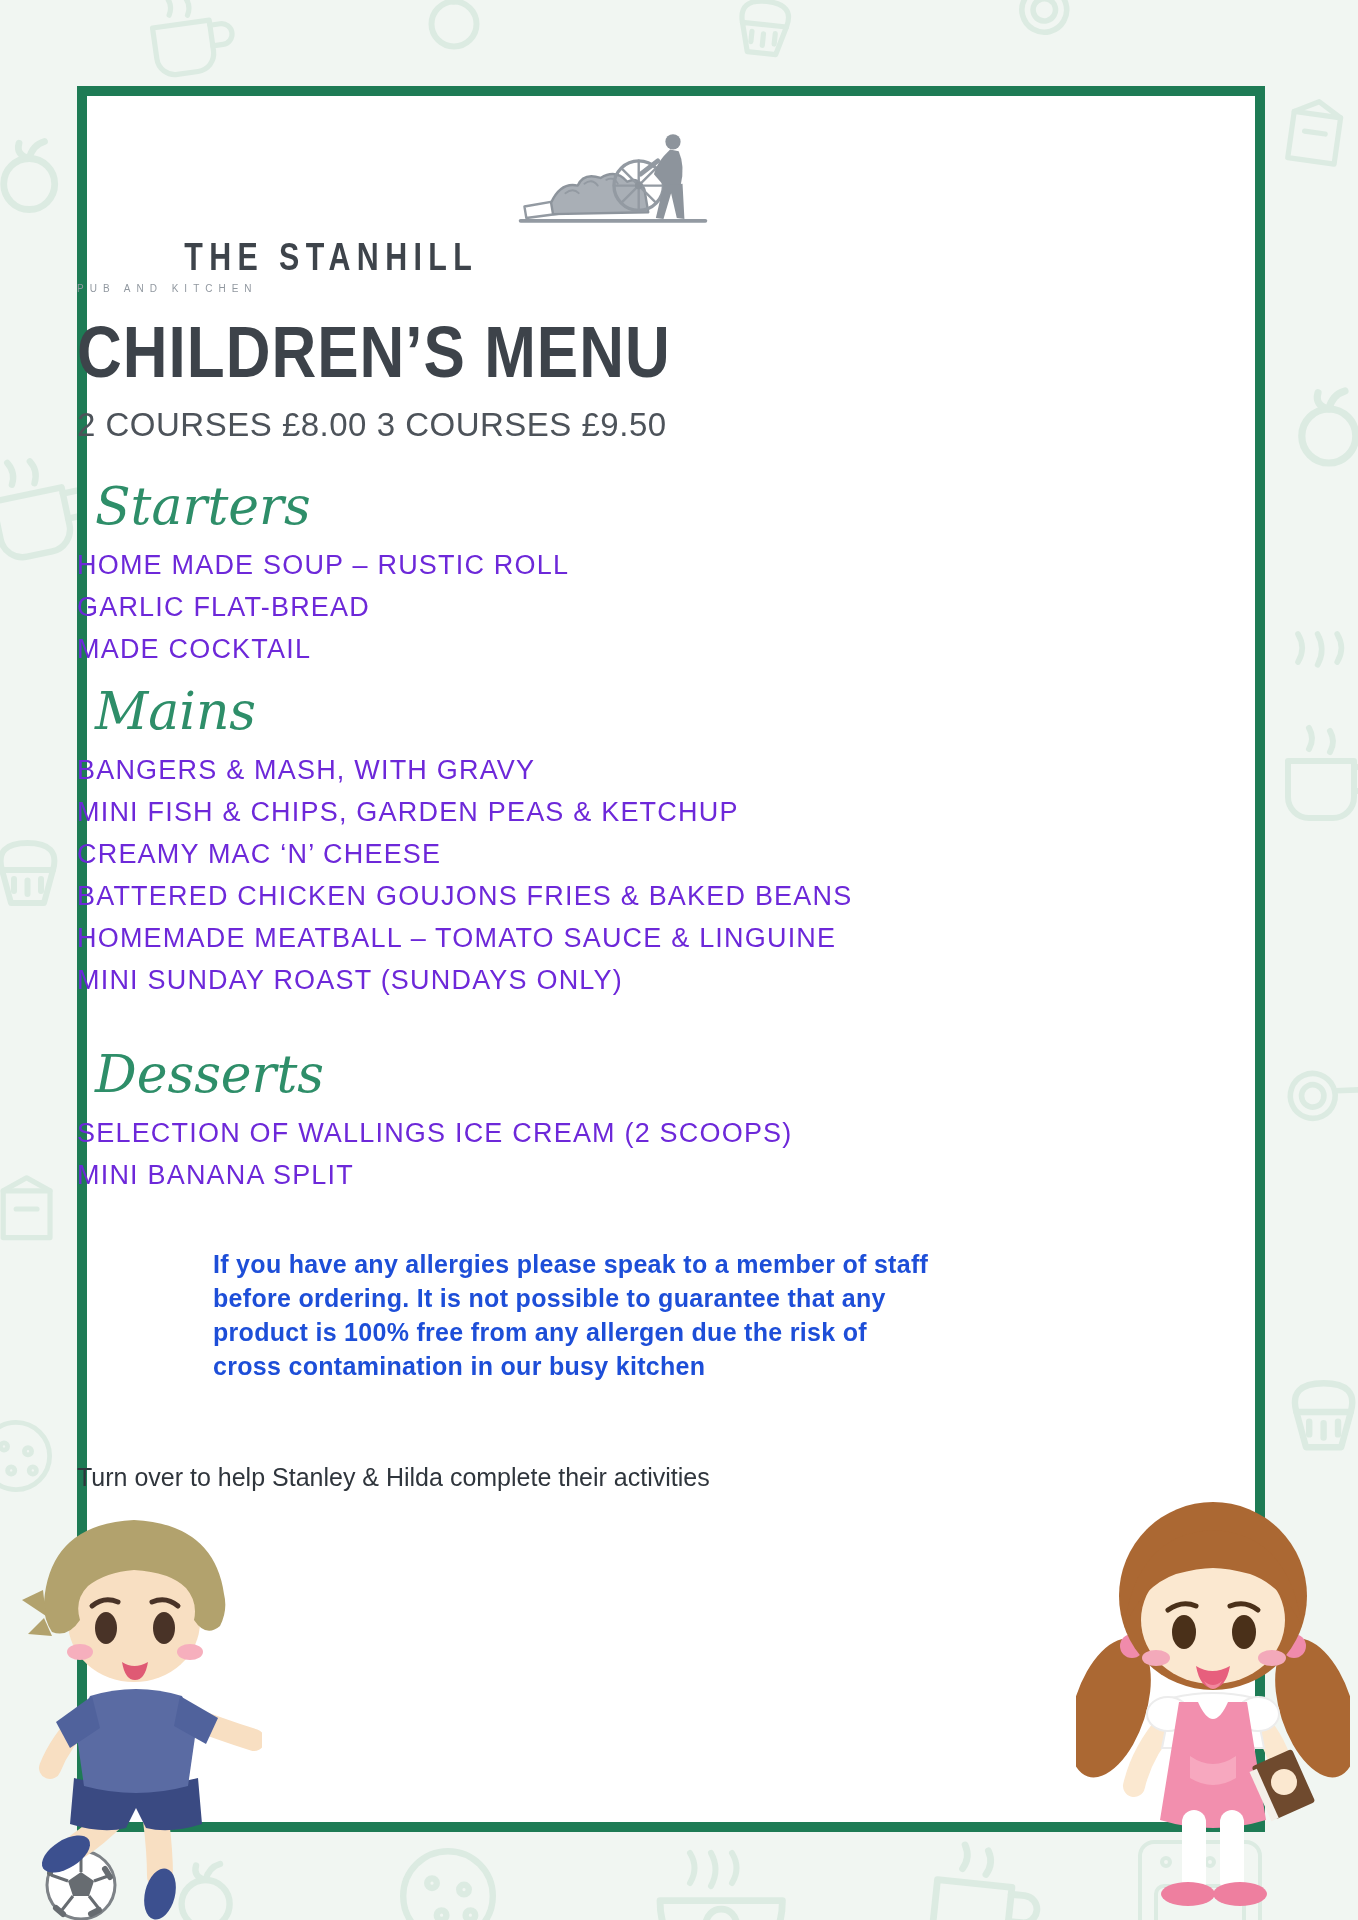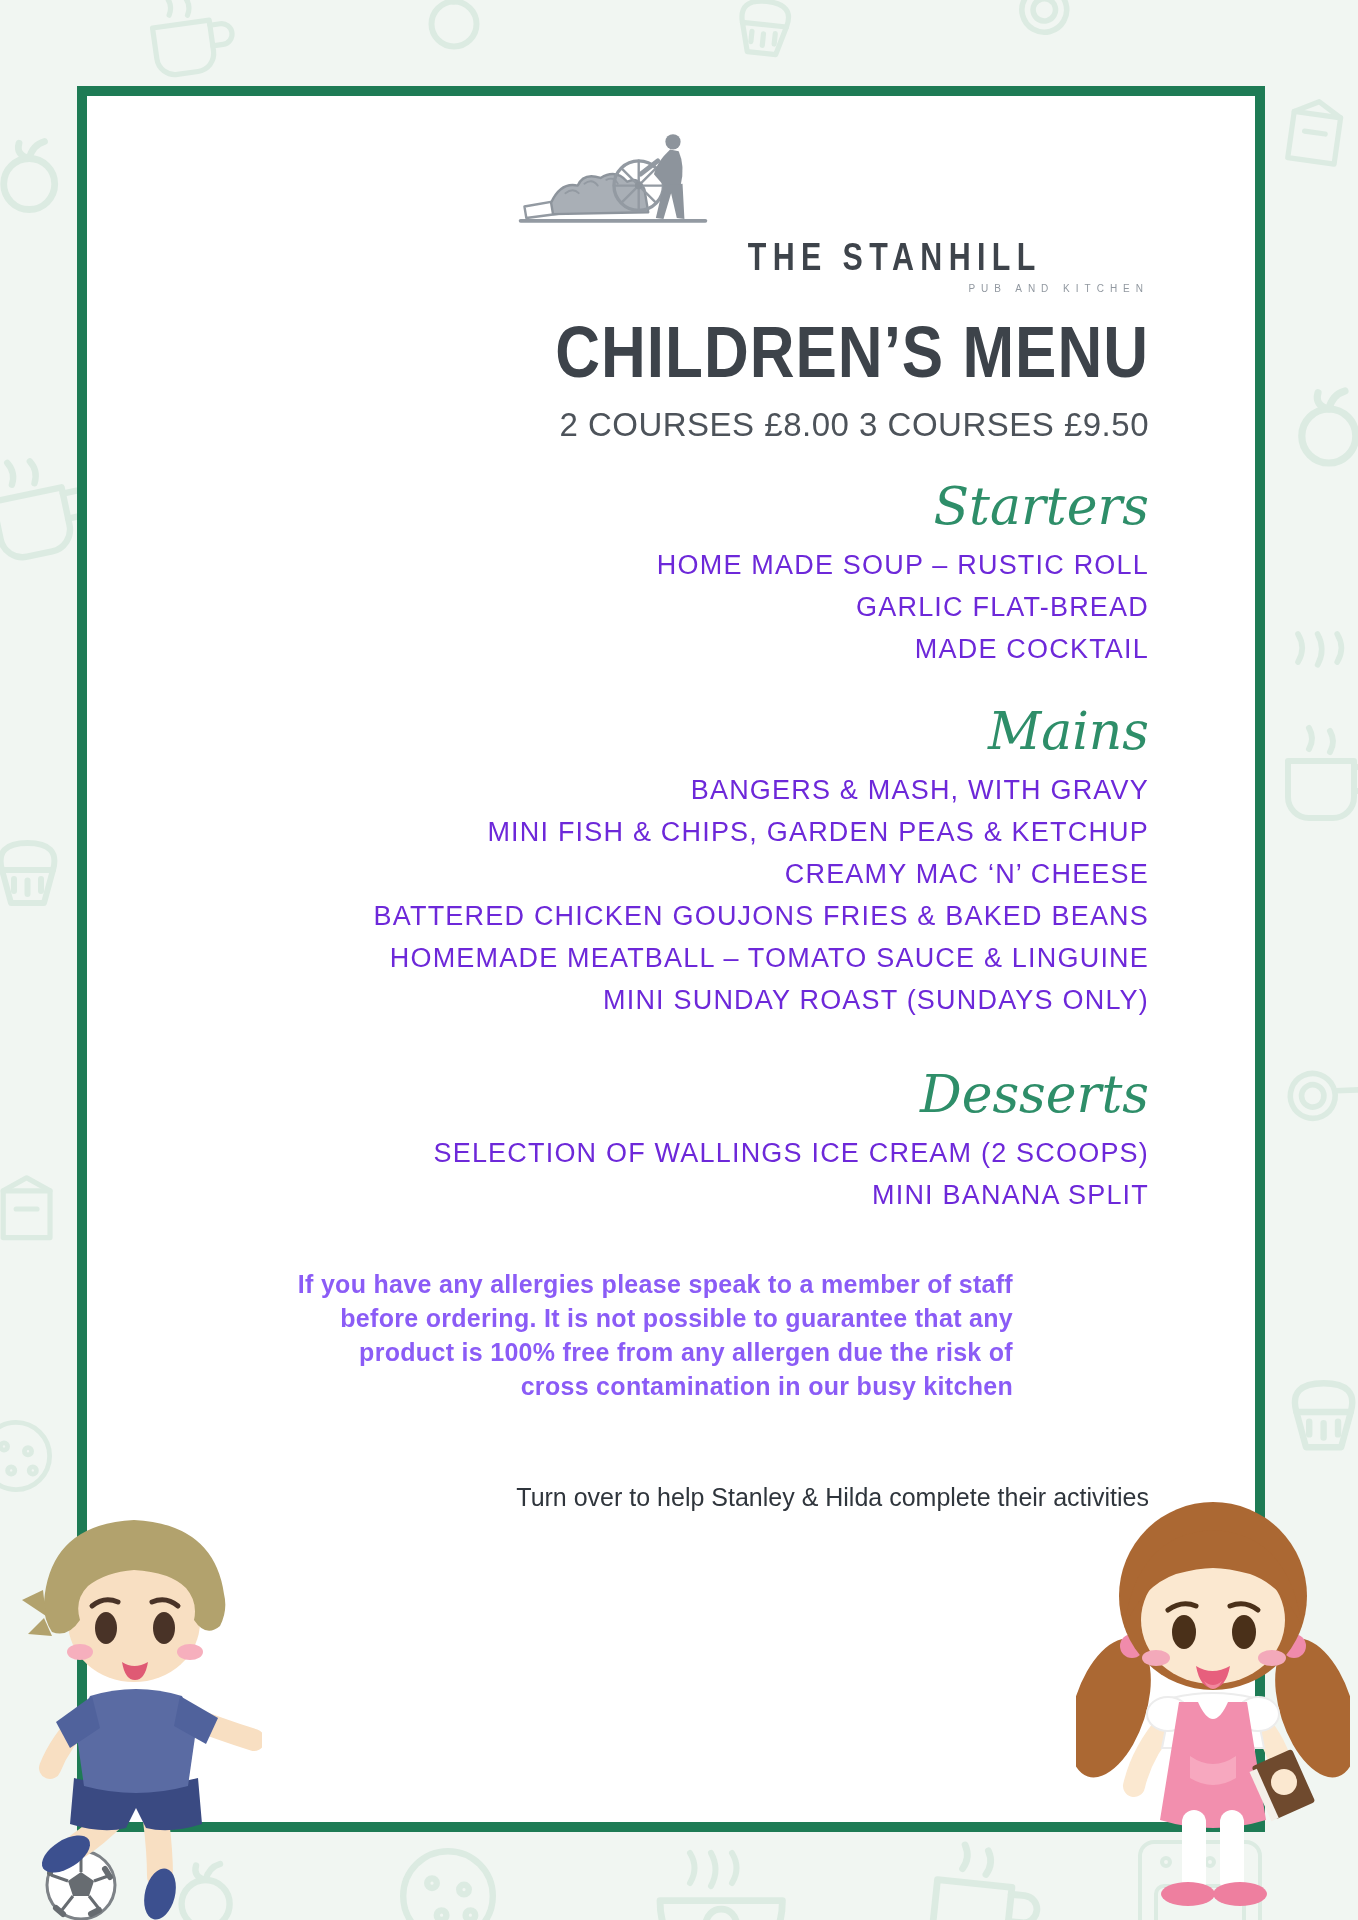--- a/index.html
+++ b/index.html
@@ -9,47 +9,47 @@
     font-family:"Liberation Sans", sans-serif;
   }
   .bg-doodles{position:absolute; left:0; top:0; z-index:0;}
   .doodle{stroke:#dcebe2; stroke-width:4; fill:none; stroke-linecap:round; stroke-linejoin:round;}
   .frame{
     position:absolute; left:77px; top:86px; width:1188px; height:1746px;
     border:10px solid #1e7b55; background:#ffffff; box-sizing:border-box; z-index:1;
   }
   .content{
     position:absolute; left:77px; top:86px; width:1072px; z-index:2;
-    text-align:right; color:#55595f;
+    text-align:left; color:#55595f;
   }
   .logo-illustration{display:block; margin:36px auto 0; width:200px; height:110px;}
   .logo-name{
     margin-top:4px; font-size:38px; font-weight:bold; letter-spacing:8px;
     color:#3e444b; transform:scaleX(0.8); transform-origin:center top; white-space:nowrap;
   }
   .logo-tagline{margin-top:4px; font-size:10px; letter-spacing:6px; color:#9198a0;}
   .menu-title{
     margin-top:20px; font-size:62px; font-weight:bold; letter-spacing:1px; line-height:1.1;
     color:#3d434a; transform:scaleY(1.15); transform-origin:center top; white-space:nowrap;
   }
   .menu-subtitle{margin-top:24px; font-size:33px; letter-spacing:0.5px; color:#4d535a; white-space:nowrap;}
   .script-heading{
     font-family:"DejaVu Serif", serif; font-style:italic;
     font-size:52px; line-height:1.25; color:#2e8e69;padding-left:18px;
   }
   .sec-starters{margin-top:30px;}
-  .sec-mains{margin-top:34px;}
+  .sec-mains{margin-top:14px;}
   .sec-desserts{margin-top:46px;}
   .menu-item{
     font-size:27px; line-height:32px; margin:10px 0; letter-spacing:1.2px;
     color:#6d28d9; white-space:nowrap;
   }
   .allergy{
     margin:56px auto 0; width:800px; font-size:25px; font-weight:bold;
-    line-height:34px; color:#8b5cf6; letter-spacing:0.3px;
+    line-height:34px; color:#1d4ed8; letter-spacing:0.3px;
   }
   .footer-note{margin-top:80px; font-size:25px; color:#2f353c;}
   .char{position:absolute; z-index:3;}
   .char-boy{left:10px; top:1486px; width:252px; height:440px;}
   .char-girl{left:1076px; top:1490px; width:274px; height:428px;}
 </style>
 </head>
 <body>
 
 <div class="page">

